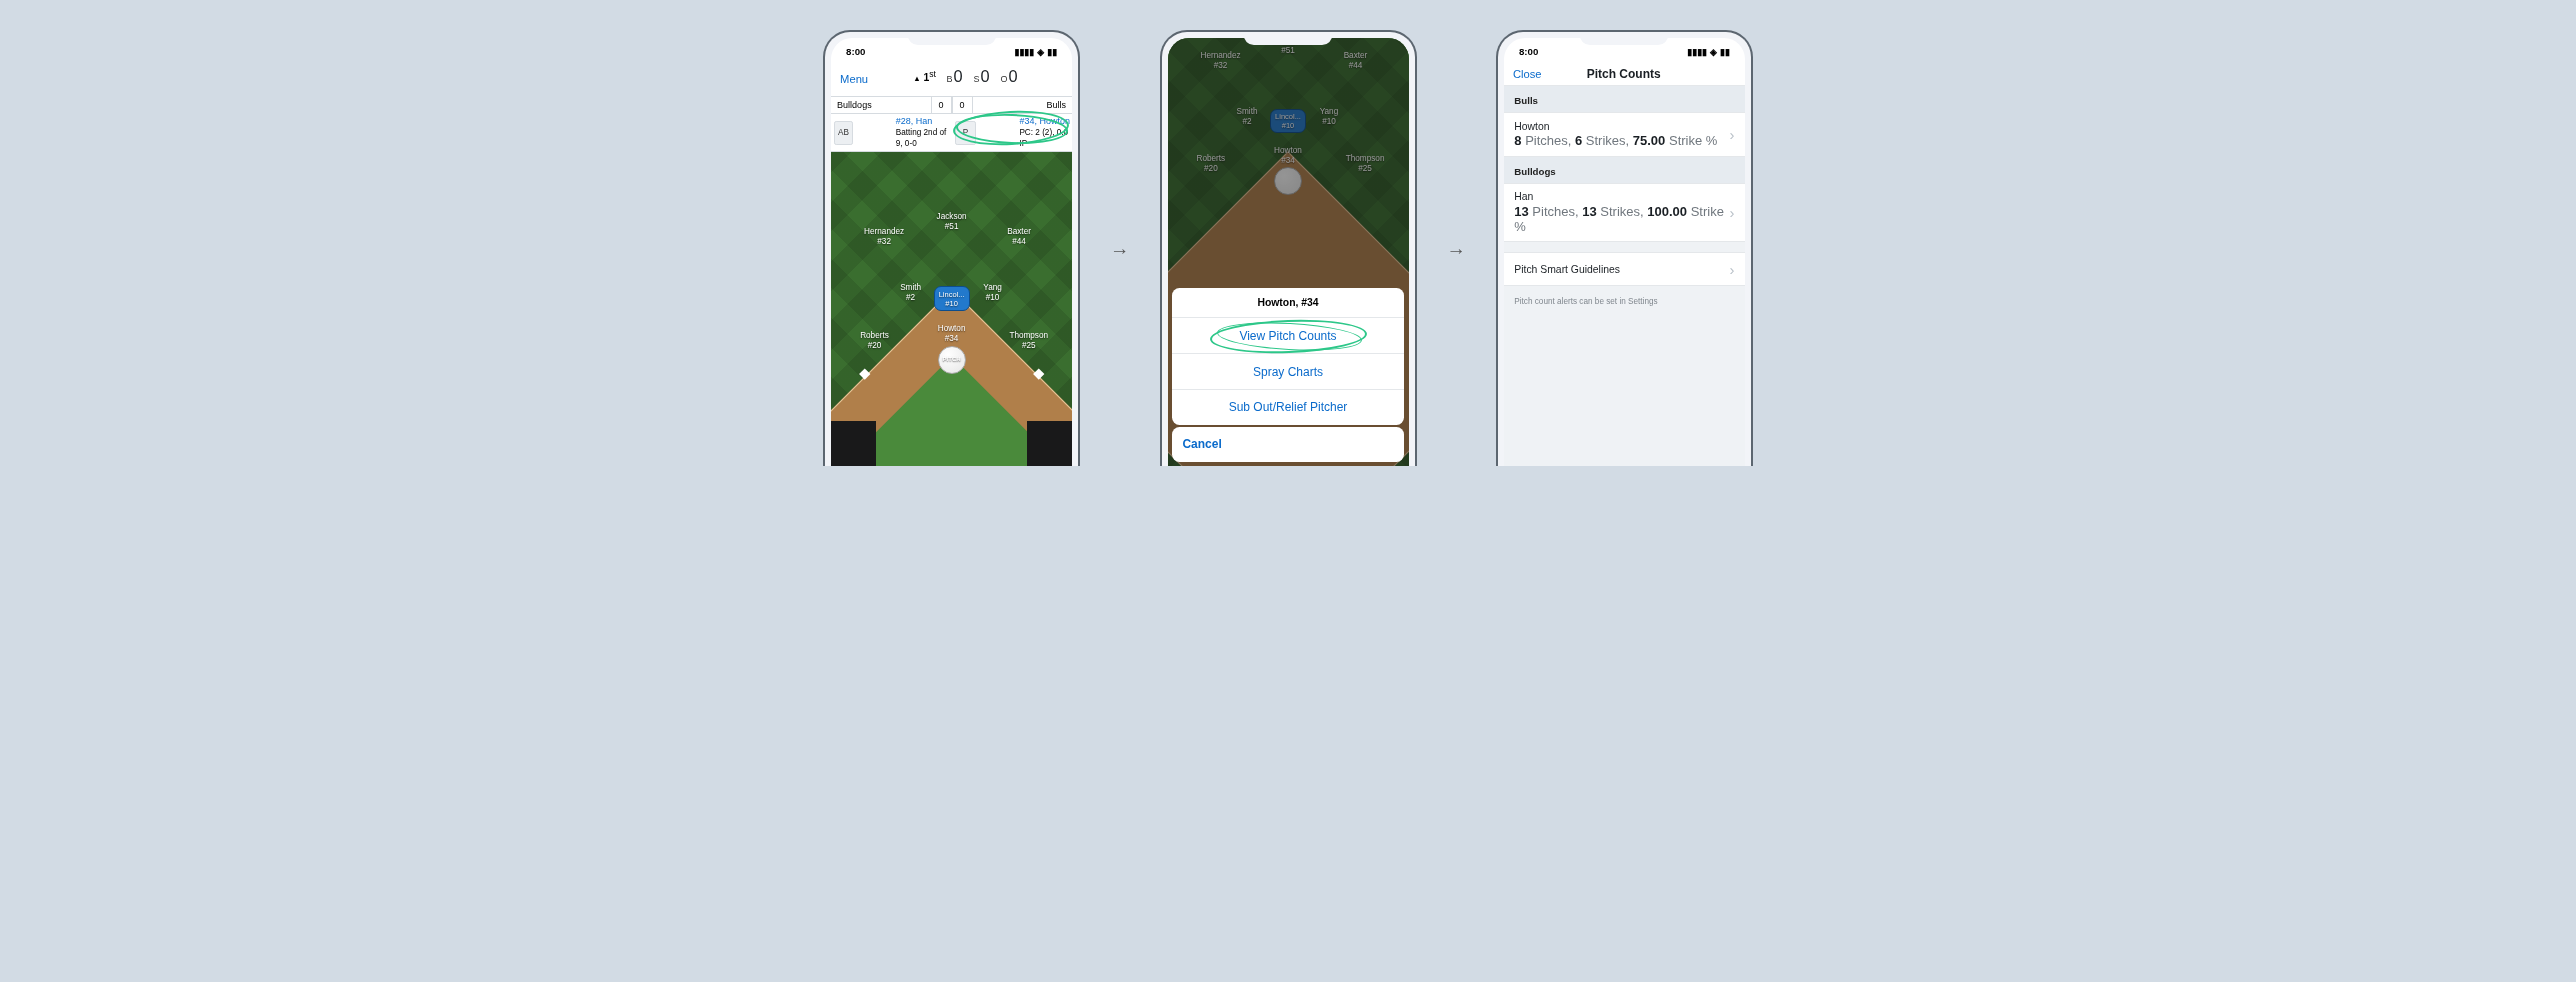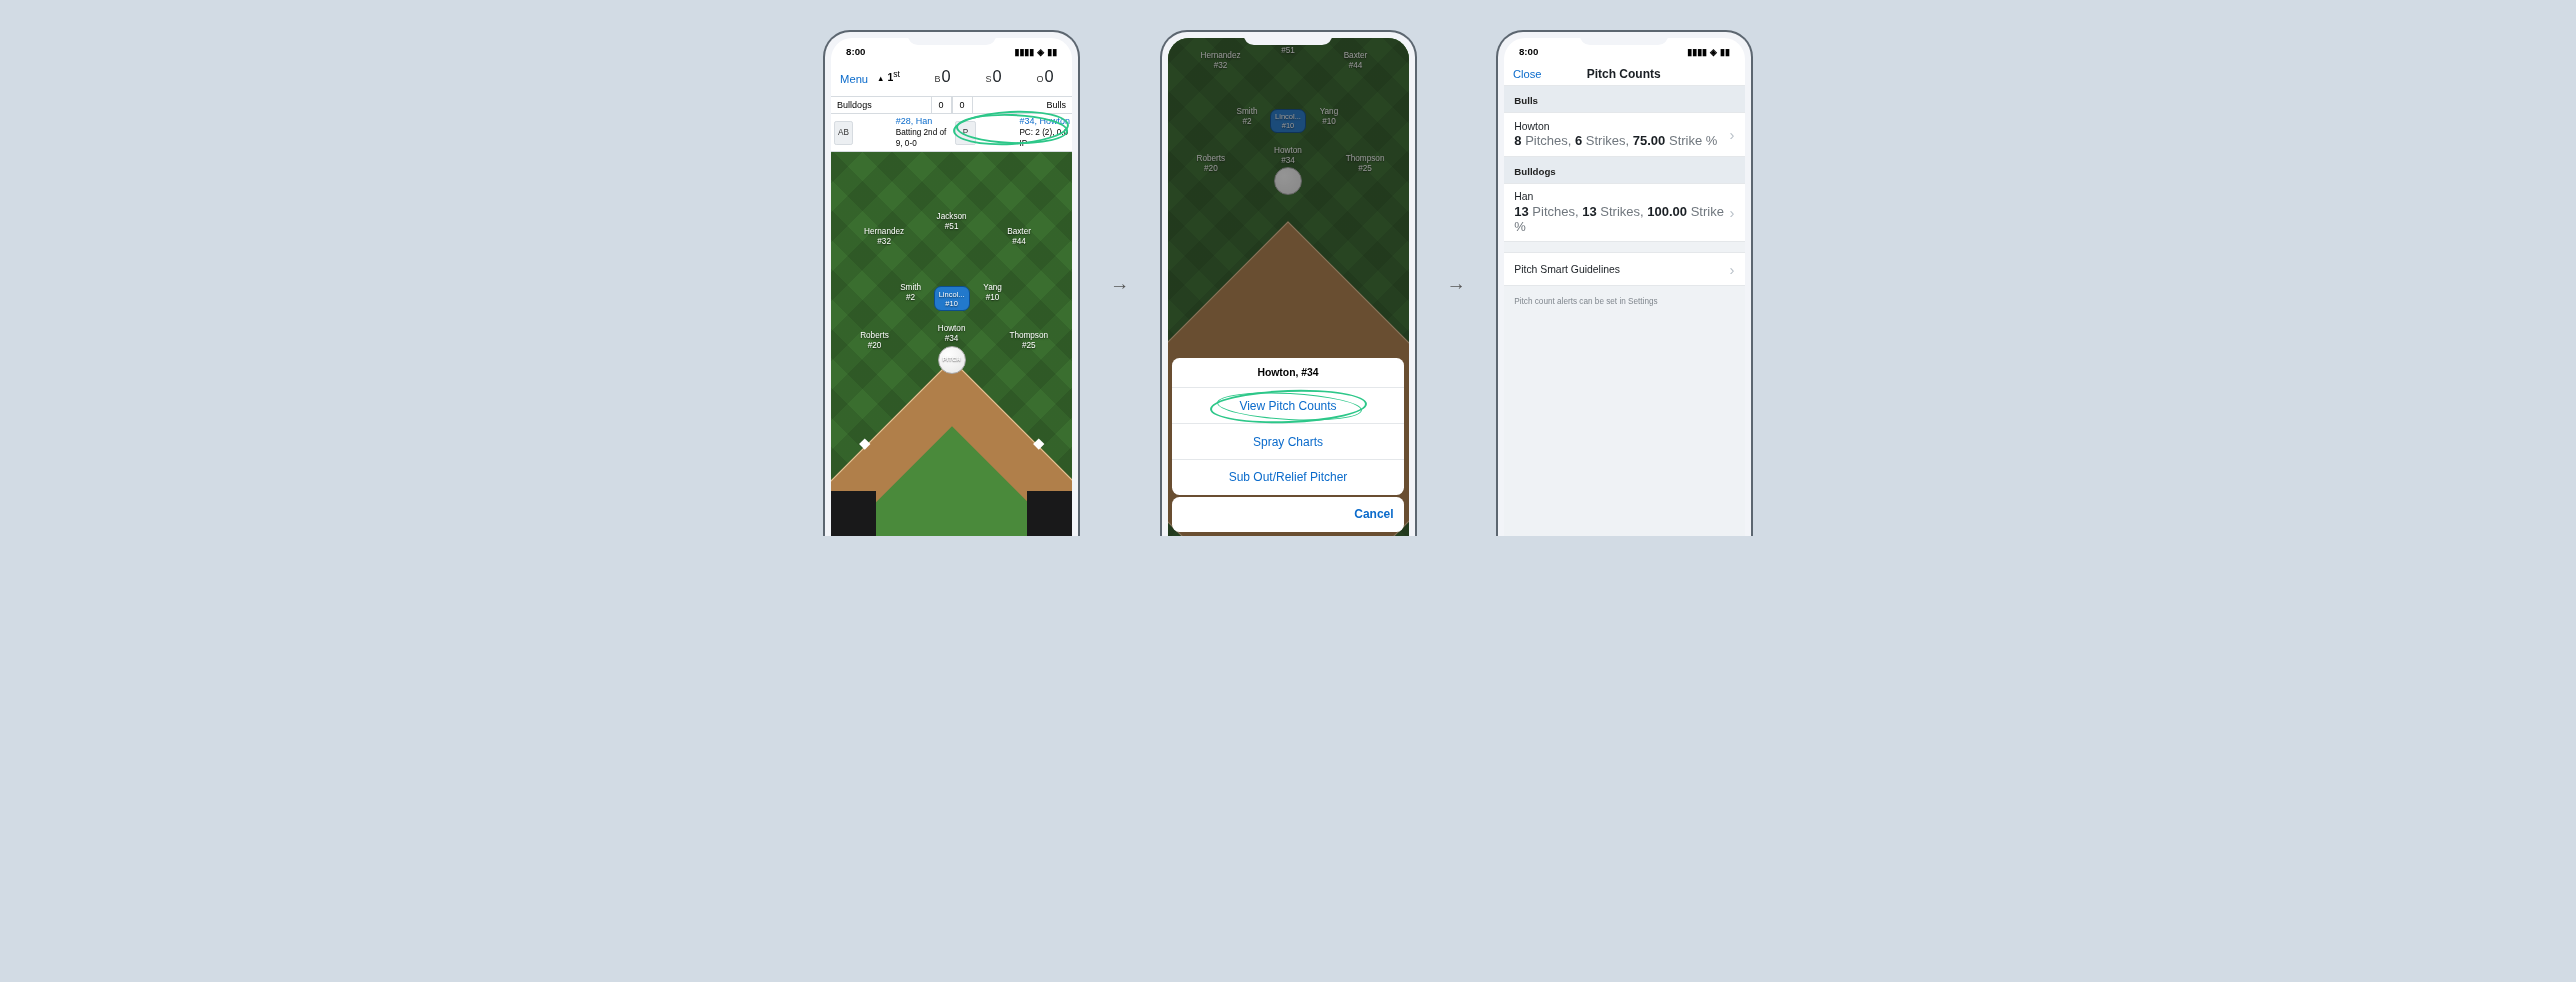--- a/index.html
+++ b/index.html
@@ -12,21 +12,21 @@
   min-height: 440px;
   padding: 30px 0;
 }
 .container {
   display: flex;
   align-items: center;
   gap: 30px;
 }
 .phone {
   width: 257px;
-  height: 506px;
+  height: 436px;
   background: #f2f4f8;
   border-radius: 27px 27px 0 0;
   border: 2.2px solid #5c6670;
   border-bottom: none;
   overflow: hidden;
   position: relative;
 }
 .phone-inner {
   position: absolute;
   top: 6px; left: 6px; right: 6px; bottom: 0;
@@ -61,21 +61,21 @@
   display: flex;
   align-items: center;
   padding: 4.5px 9px;
   font-size: 10.4px;
 }
 .nav-link { color: #0b6bcb; font-weight: 500; font-size: 11.2px; }
 .nav-title { font-weight: 600; font-size: 12px; color: #1a1f24; flex: 1; text-align: center; }
 .inning-bar {
   display: flex;
   align-items: center;
-  justify-content: space-between;
+  justify-content: center;
   gap: 10.4px;
   padding: 0 9px 6px;
   font-size: 10.4px;
 }
 .inning-arrow { font-size: 7.5px; }
 .count-item { font-size: 9px; color: #333; letter-spacing: 0.4px;}
 .count-item .num { font-size: 16.4px; font-weight: 400; color: #1a1f24; margin-left: 0.7px;}
 .score-bar {
   display: flex;
   font-size: 9px;
@@ -233,21 +233,21 @@
   font-size: 12px;
   color: #0b6bcb;
   padding: 10.4px;
   border-bottom: 0.7px solid #e4e7ea;
   position: relative;
 }
 .action-btn:last-child { border-bottom: none; }
 .action-cancel {
   background: #fff;
   border-radius: 7.5px;
-  text-align: right;
+  text-align: left;
   font-size: 12px;
   font-weight: 600;
   color: #0b6bcb;
   padding: 10.4px;
   margin-bottom: 4.5px;
 }
 
 .screen3 { background: #eff2f5; }
 .list-section-header {
   font-size: 9.7px;

